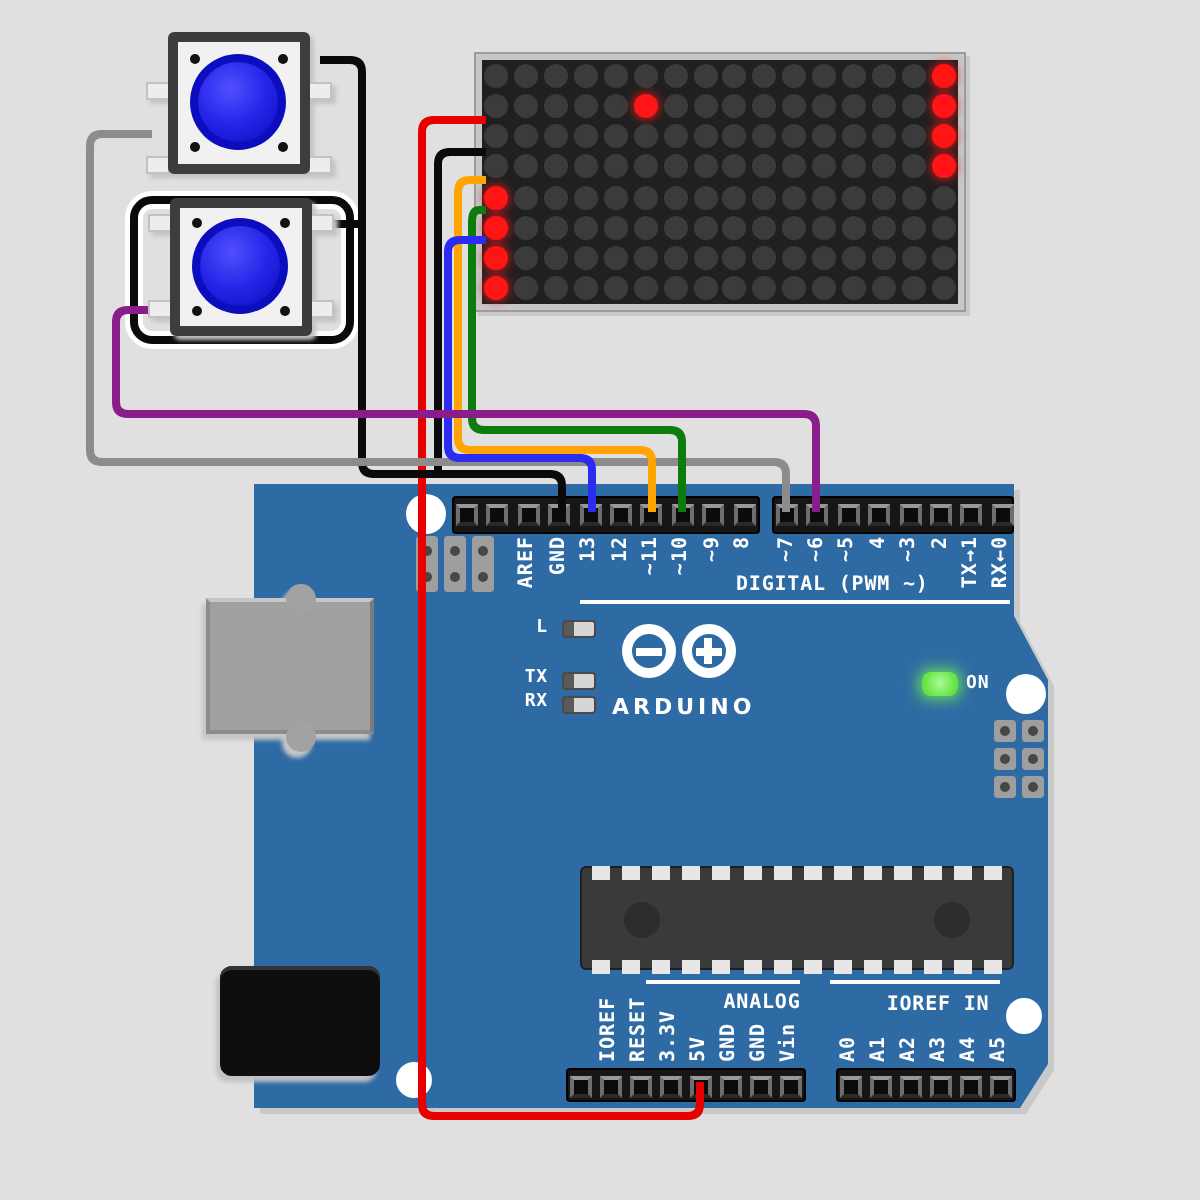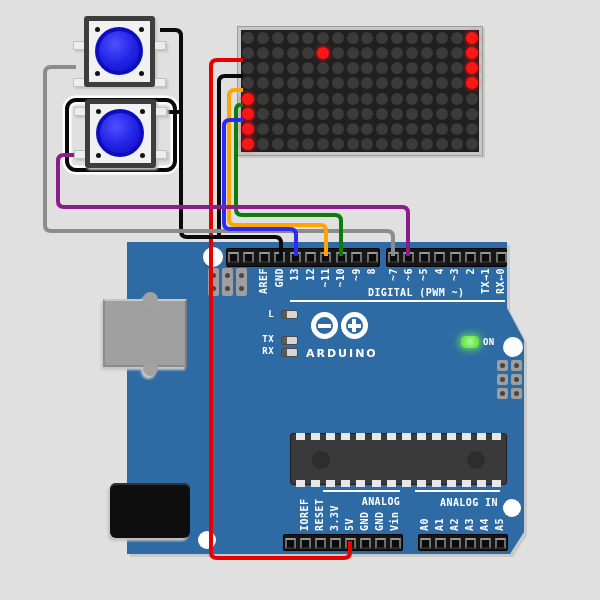--- a/index.html
+++ b/index.html
@@ -89,21 +89,21 @@
         <span class="icsp-dot" style="left:3px;top:18px"></span>
       </div>
 
     <div class="abs" id="icsp-right"></div>
 
     <div class="abs silk" style="left:290px;top:300px;width:215px"></div>
     <div class="abs silktext" style="left:368px;top:287px;width:92px;text-align:center">DIGITAL (PWM ~)</div>
     <div class="abs silk" style="left:323px;top:490px;width:77px"></div>
     <div class="abs silktext" style="left:360px;top:496px;width:42px;text-align:center">ANALOG</div>
     <div class="abs silk" style="left:415px;top:490px;width:85px"></div>
-    <div class="abs silktext" style="left:436px;top:497px;width:66px;text-align:center">ANALOG IN</div>
+    <div class="abs silktext" style="left:436px;top:497px;width:66px;text-align:center">IOREF IN</div>
 
     <div class="abs silktext" style="left:252px;top:309px;width:22px;text-align:right;font-size:9px">L</div>
     <div class="abs smdled" style="left:281px;top:310px;width:17px;height:9px"></div>
     <div class="abs silktext" style="left:252px;top:334px;width:22px;text-align:right;font-size:9px">TX</div>
     <div class="abs smdled" style="left:281px;top:336px;width:17px;height:9px"></div>
     <div class="abs silktext" style="left:252px;top:346px;width:22px;text-align:right;font-size:9px">RX</div>
     <div class="abs smdled" style="left:281px;top:348px;width:17px;height:9px"></div>
 
     <div class="abs ring" style="left:311px;top:312px"></div>
     <div class="abs ring" style="left:341px;top:312px"></div>

